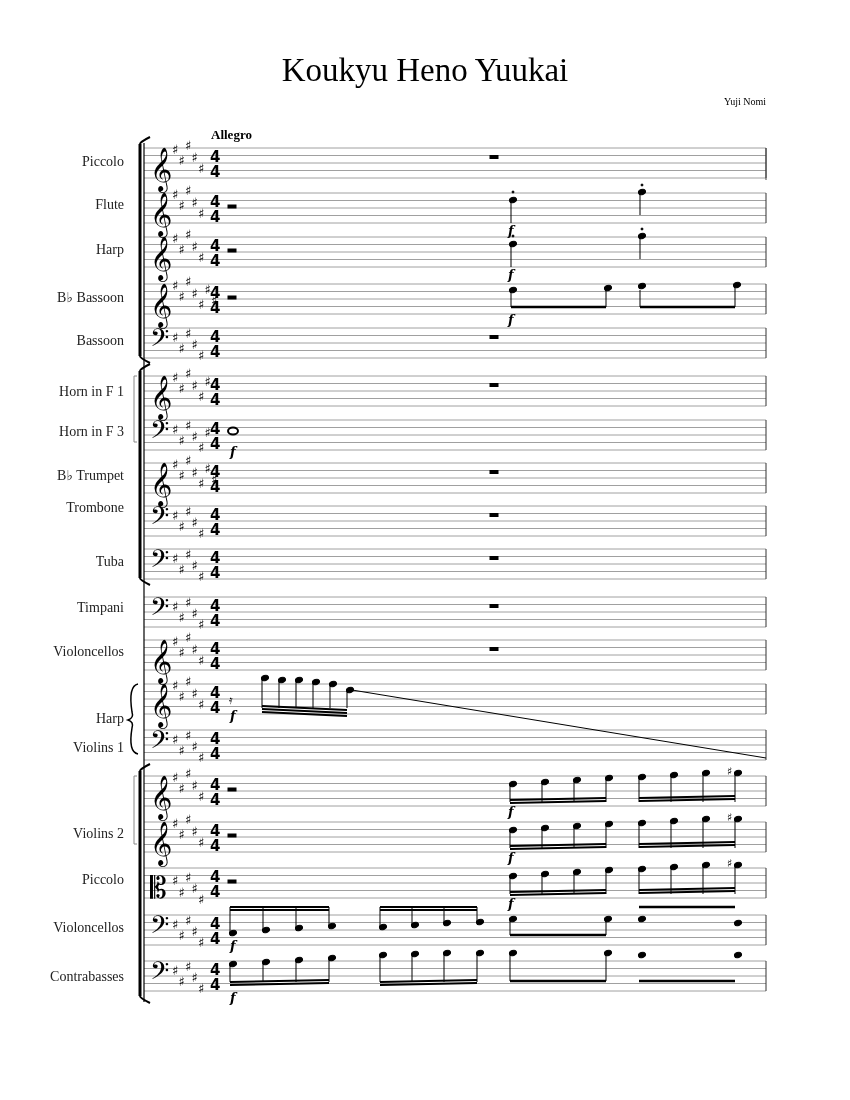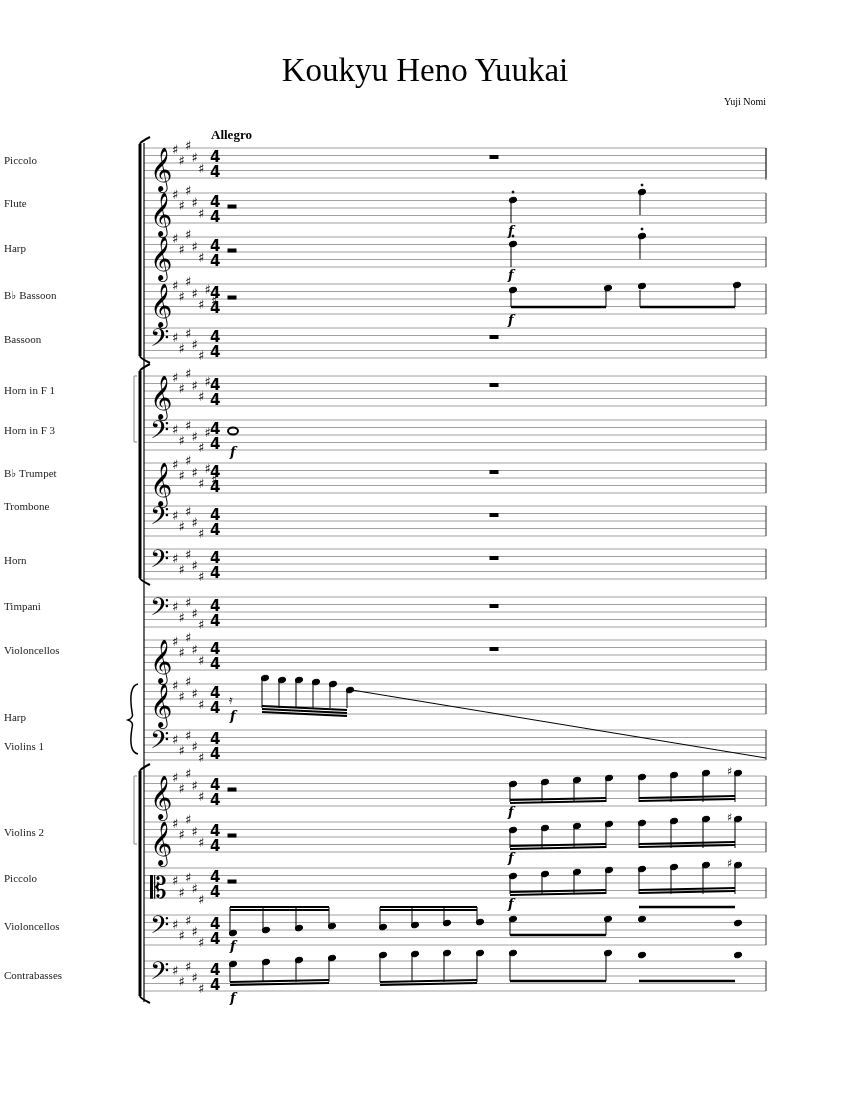--- a/index.html
+++ b/index.html
@@ -1,39 +1,39 @@
 <!DOCTYPE html>
 <html><head>
 <meta charset="utf-8">
 <style>
   html, body { margin: 0; padding: 0; background: #ffffff; }
   body { width: 850px; height: 1100px; position: relative; overflow: hidden; font-family: "DejaVu Serif", "Liberation Serif", serif; color: #000; }
   .title { position: absolute; top: 52px; left: 0; width: 850px; text-align: center; font-size: 33px; font-family: "Liberation Serif", "DejaVu Serif", serif; }
   .composer { position: absolute; top: 96px; right: 84px; font-size: 10px; font-family: "Liberation Serif", "DejaVu Serif", serif; }
   .tempo { position: absolute; top: 127px; left: 211px; font-size: 13px; font-weight: bold; font-family: "Liberation Serif", "DejaVu Serif", serif; }
-  .label { position: absolute; width: 120px; left: 4px; font-size: 11px; font-family: "Liberation Serif", "DejaVu Serif", serif; color: #222; }
+  .label { position: absolute; width: 120px; left: 4px; text-align: right; font-size: 14px; font-family: "Liberation Serif", "DejaVu Serif", serif; color: #222; }
   svg.score { position: absolute; left: 0; top: 0; }
 </style>
 </head>
 <body>
 
 <div class="title">Koukyu Heno Yuukai</div>
 <div class="composer">Yuji Nomi</div>
 <div class="tempo">Allegro</div>
 
 <div class="label" style="top:154px">Piccolo</div>
 <div class="label" style="top:197px">Flute</div>
 <div class="label" style="top:242px">Harp</div>
 <div class="label" style="top:289px">B♭ Bassoon</div>
 <div class="label" style="top:333px">Bassoon</div>
 <div class="label" style="top:384px">Horn in F 1</div>
 <div class="label" style="top:424px">Horn in F 3</div>
 <div class="label" style="top:467px">B♭ Trumpet</div>
 <div class="label" style="top:500px">Trombone</div>
-<div class="label" style="top:554px">Horn</div>
+<div class="label" style="top:554px">Tuba</div>
 <div class="label" style="top:600px">Timpani</div>
 <div class="label" style="top:644px">Violoncellos</div>
 <div class="label" style="top:711px">Harp</div>
 <div class="label" style="top:740px">Violins 1</div>
 <div class="label" style="top:826px">Violins 2</div>
 <div class="label" style="top:872px">Piccolo</div>
 <div class="label" style="top:920px">Violoncellos</div>
 <div class="label" style="top:969px">Contrabasses</div>
 
 <svg class="score" width="850" height="1100" xmlns="http://www.w3.org/2000/svg">

